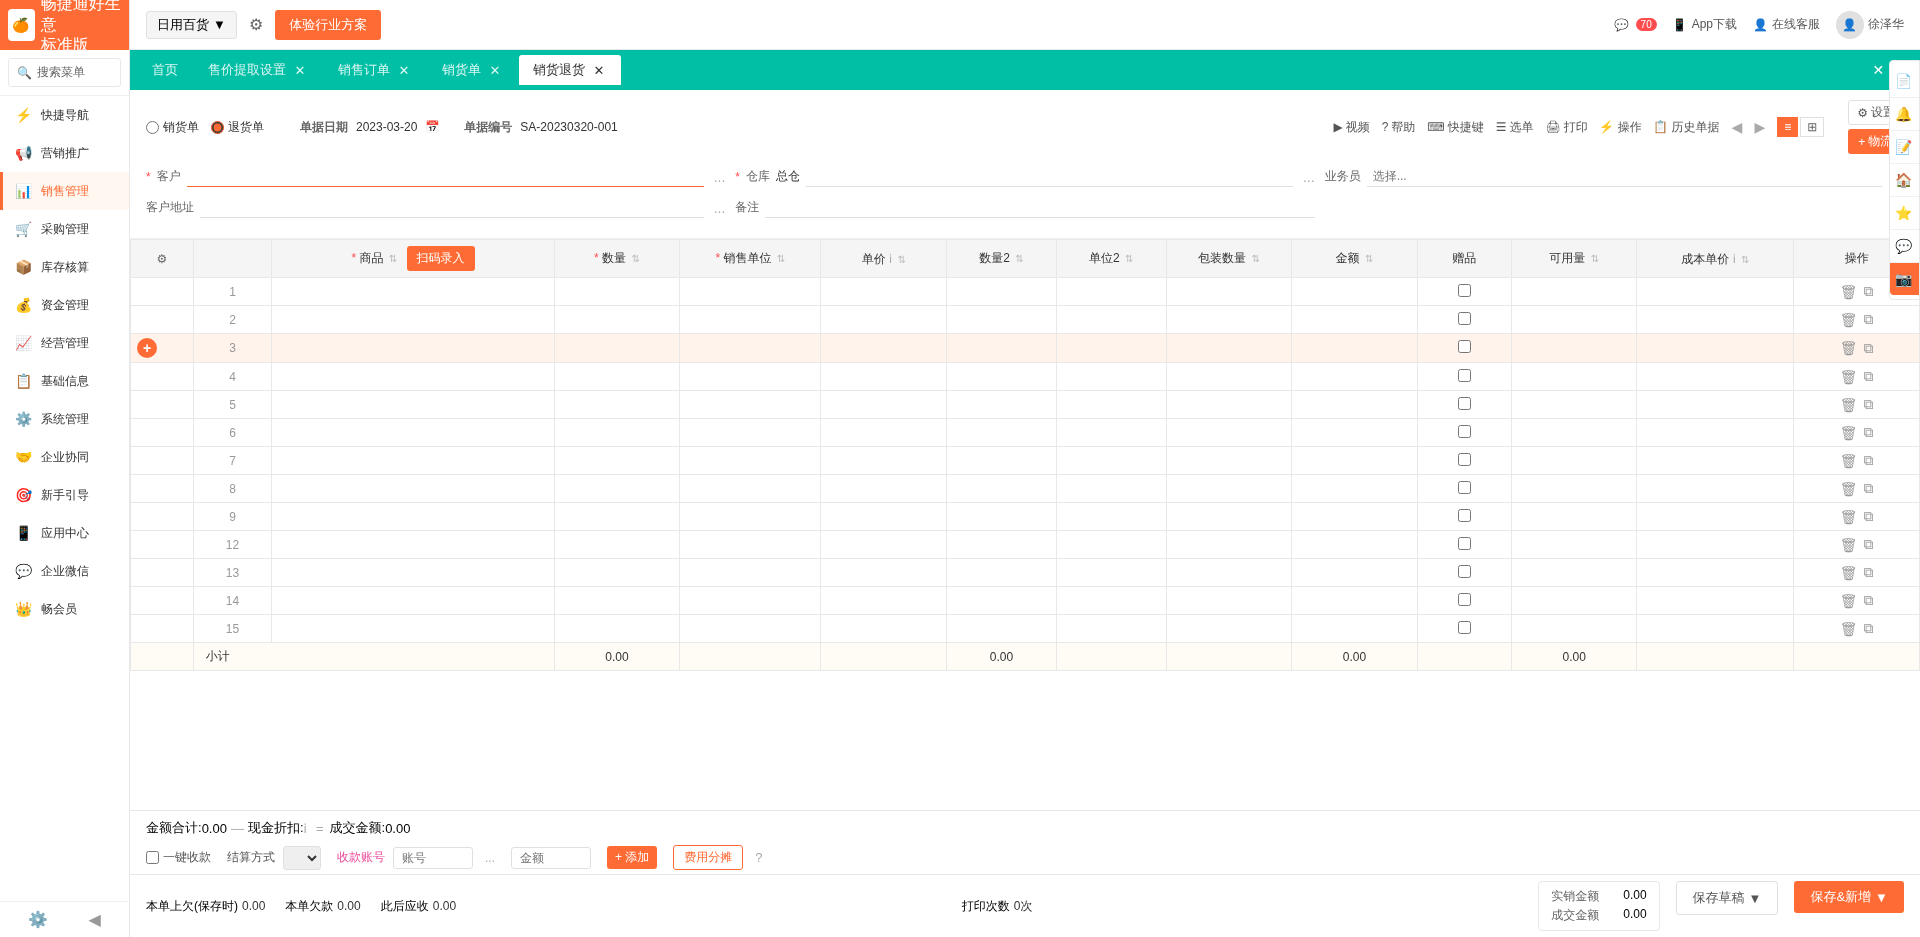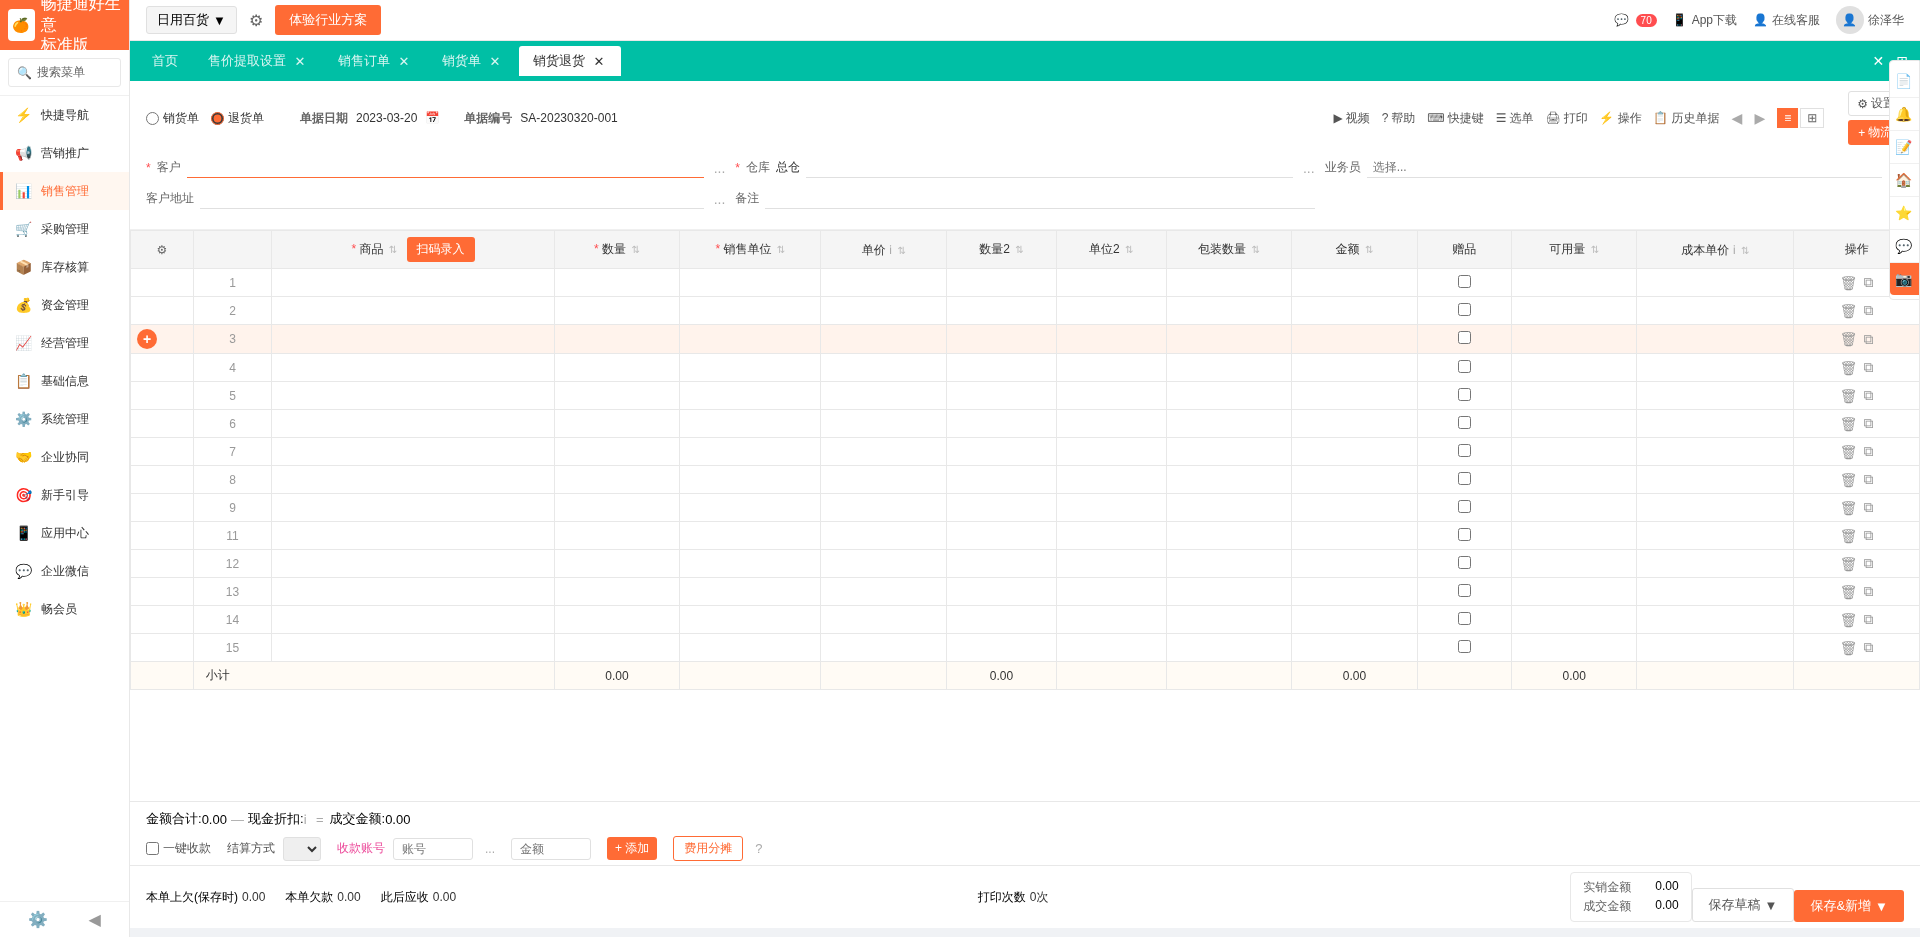--- a/index.html
+++ b/index.html
@@ -15,21 +15,21 @@
     .sidebar-nav-item { padding: 10px 12px; display: flex; align-items: center; gap: 8px; cursor: pointer; color: #333; font-size: 12px; border-left: 3px solid transparent; }
     .sidebar-nav-item.active { background: #fff7f0; color: #ff6b35; border-left-color: #ff6b35; }
     .sidebar-nav-icon { width: 18px; height: 18px; display: flex; align-items: center; justify-content: center; font-size: 14px; }
     .sidebar-bottom { margin-top: auto; padding: 8px; display: flex; justify-content: space-around; border-top: 1px solid #f0f0f0; }
     .sidebar-bottom-btn { cursor: pointer; color: #999; font-size: 16px; }
 
     
     .main { flex: 1; display: flex; flex-direction: column; overflow: hidden; }
 
     
-    .topbar { height: 41px; background: #fff; display: flex; align-items: center; justify-content: space-between; padding: 0 16px; border-bottom: 1px solid #e8e8e8; }
+    .topbar { height: 50px; background: #fff; display: flex; align-items: center; justify-content: space-between; padding: 0 16px; border-bottom: 1px solid #e8e8e8; }
     .topbar-left { display: flex; align-items: center; gap: 12px; }
     .topbar-select { display: flex; align-items: center; gap: 4px; background: #f5f5f5; border: 1px solid #e0e0e0; border-radius: 3px; padding: 4px 10px; cursor: pointer; font-size: 13px; }
     .topbar-experience-btn { background: #ff6b35; color: #fff; border: none; border-radius: 3px; padding: 6px 14px; cursor: pointer; font-size: 13px; }
     .topbar-right { display: flex; align-items: center; gap: 16px; }
     .topbar-icon-btn { display: flex; align-items: center; gap: 4px; cursor: pointer; color: #555; font-size: 12px; }
     .badge { background: #ff4d4f; color: #fff; border-radius: 10px; padding: 1px 5px; font-size: 10px; margin-left: 2px; }
     .user-avatar { width: 28px; height: 28px; border-radius: 50%; background: #e0e0e0; display: flex; align-items: center; justify-content: center; font-size: 12px; color: #666; }
 
     
     .tabbar { height: 40px; background: #00bfa5; display: flex; align-items: center; padding: 0 8px; gap: 2px; }
@@ -707,53 +707,20 @@
       <div class="action-icons">
         <span class="action-icon">🗑</span>
         <span class="action-icon">⧉</span>
       </div>
     </td>
   </tr>
             <tr>
     <td style="text-align:center;">
       
     </td>
-    <td class="row-num">11</td>
-    <td>
-      <input class="input-cell" type="text" style="">
-    </td>
-    <td>
-      <input class="input-cell" type="text" style="">
-    </td>
-    <td>
-      <input class="input-cell" type="text" style="">
-    </td>
-    <td>
-      <input class="input-cell" type="text" style="">
-    </td>
-    <td></td>
-    <td></td>
-    <td></td>
-    <td></td>
-    <td class="checkbox-cell">
-      <input type="checkbox" style="">
-    </td>
-    <td></td>
-    <td></td>
-    <td>
-      <div class="action-icons">
-        <span class="action-icon">🗑</span>
-        <span class="action-icon">⧉</span>
-      </div>
-    </td>
-  </tr>
-            <tr>
-    <td style="text-align:center;">
-      
-    </td>
     <td class="row-num">12</td>
     <td>
       <input class="input-cell" type="text" style="">
     </td>
     <td>
       <input class="input-cell" type="text" style="">
     </td>
     <td>
       <input class="input-cell" type="text" style="">
     </td>
@@ -937,21 +904,21 @@
       </div>
       <div class="stats-item">
         <span>此后应收</span>
         <span class="stats-value">0.00</span>
       </div>
       <div class="stats-item" style="margin-left:auto;">
         <span>打印次数</span>
         <span class="stats-value">0次</span>
       </div>
 
-      <div style="display:flex;align-items:flex-end;margin-left:auto;">
+      <div style="display:flex;align-items:flex-start;gap:16px;margin-left:auto;">
         <div style="background:#fff;border:1px solid #e8e8e8;border-radius:4px;padding:6px 12px;font-size:12px;display:flex;flex-direction:column;gap:2px;">
           <div style="display:flex;justify-content:space-between;gap:24px;">
             <span style="color:#666;">实销金额</span>
             <span style="font-weight:500;">0.00</span>
           </div>
           <div style="display:flex;justify-content:space-between;gap:24px;">
             <span style="color:#666;">成交金额</span>
             <span style="font-weight:500;">0.00</span>
           </div>
         </div>

